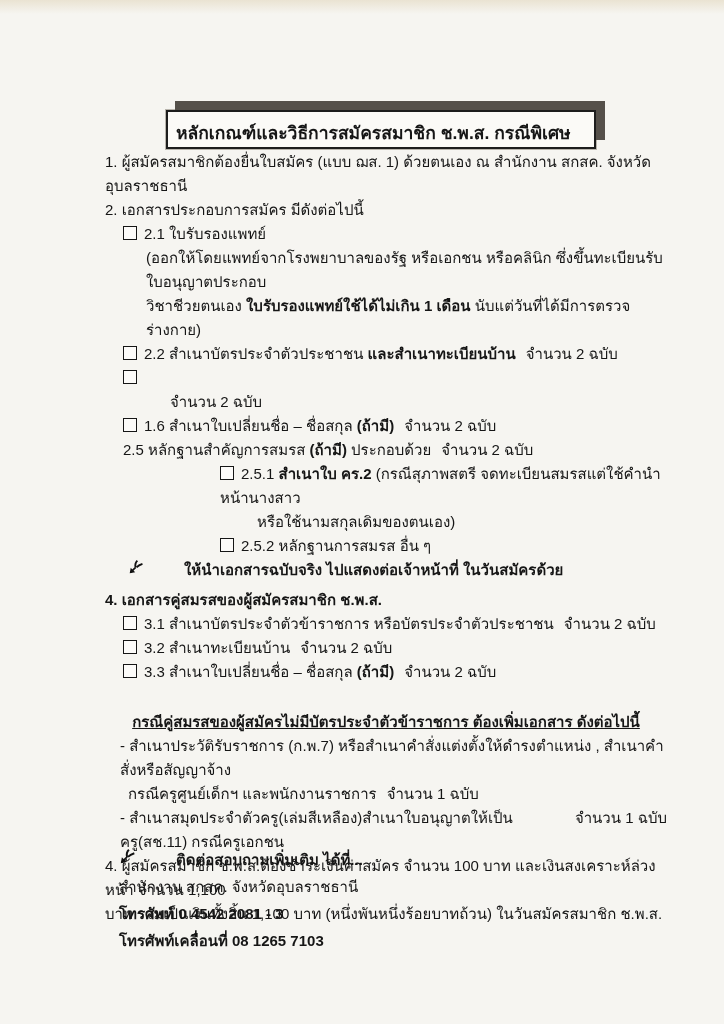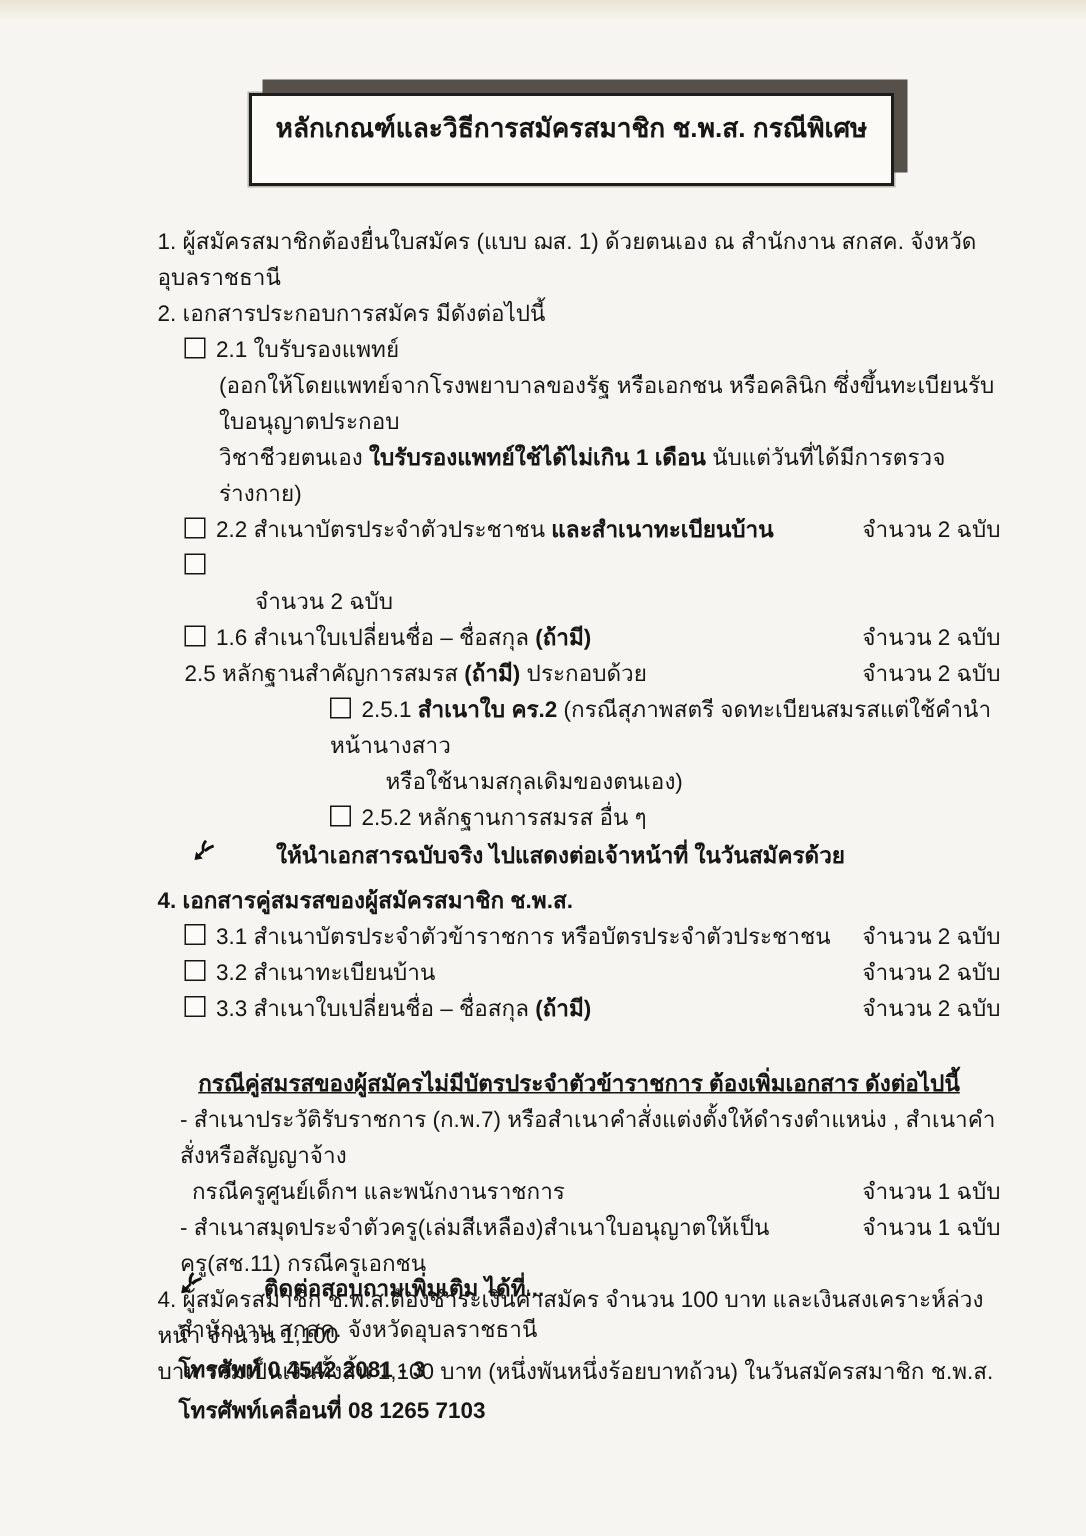--- a/index.html
+++ b/index.html
@@ -15,28 +15,28 @@
   .paper{
     position:absolute;inset:0;
     background:linear-gradient(180deg,#eae3d2 0px,#f6f5f1 14px,#f6f5f1 100%);
   }
   
   .title-wrap{position:absolute;left:166px;top:62px;width:430px;}
   .title-box{
     border:2px solid #1d1d1d;
     box-shadow:9px -9px 0 0 #55504a, 0 0 0 1px #b9b5ad;
     background:#fbfaf7;
-    text-align:center;
     font-weight:bold;
     font-size:17.5px;
-    padding:7px 8px 23px 8px;
+    padding:7px 8px 0 8px;
+    margin-top:48px;
   }
   
   .content{position:absolute;left:105px;top:150px;width:562px;line-height:24px;}
-  .row{display:flex;justify-content:space-between;}
+  .row{display:flex;}
   .row .count{white-space:nowrap;margin-left:10px;}
   .cb{
     display:inline-block;width:12px;height:12px;
     border:1.7px solid #161616;background:#fcfbf9;
     margin-right:7px;vertical-align:-1px;flex:none;
   }
   .ind1{padding-left:18px;}
   .ind-note{padding-left:41px;}
   .ind25{padding-left:115px;}
   .ind251c{padding-left:152px;}

